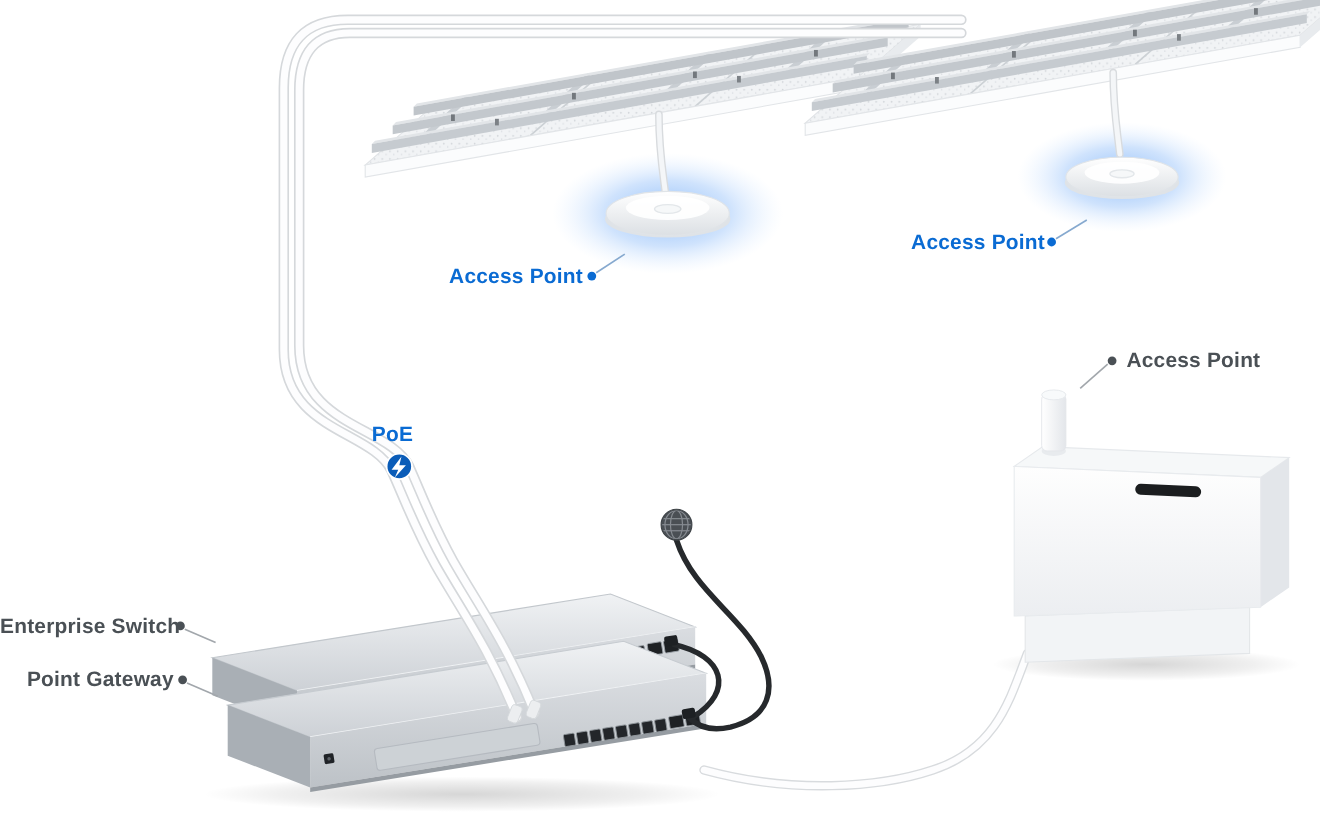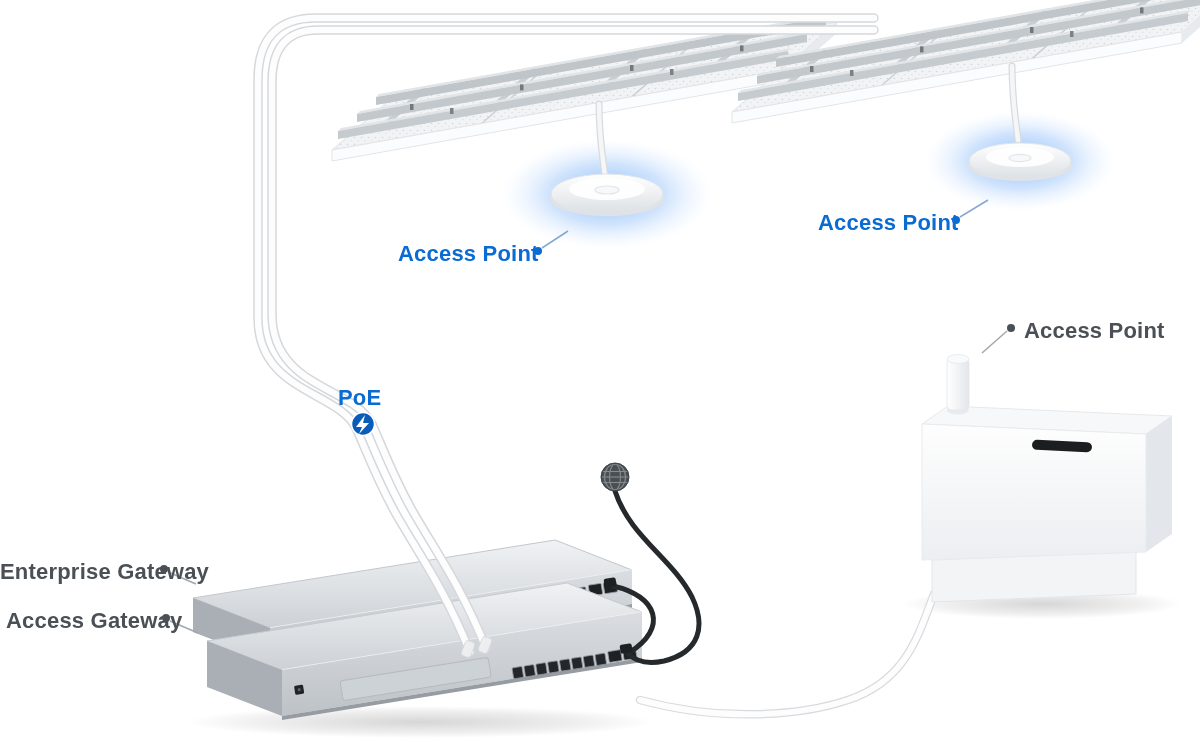--- a/index.html
+++ b/index.html
@@ -1,19 +1,19 @@
 <!DOCTYPE html>
 <html><head>
 <meta charset="utf-8">
 <style>
   html,body{margin:0;padding:0;background:#ffffff;}
   body{width:1200px;height:754px;overflow:hidden;font-family:"Liberation Sans",sans-serif;}
   .stage{position:relative;width:1200px;height:754px;background:#ffffff;}
   svg.scene{position:absolute;left:0;top:0;}
-  .callout{position:absolute;z-index:2;font-size:22px;font-weight:700;letter-spacing:.2px;white-space:nowrap;}
+  .callout{position:absolute;z-index:2;font-size:19px;font-weight:700;letter-spacing:.2px;white-space:nowrap;}
   .callout.blue{color:#0a6bd3;}
   .callout.gray{color:#4a5055;}
   .right{text-align:right;}
   .center{}
 </style>
 </head>
 <body>
 
 <div class="stage">
 
@@ -263,17 +263,17 @@
 </svg>
 
 <div class="callout blue right" style="left:398px;top:241px;width:132px;">Access Point</div>
 
 <div class="callout blue right" style="left:818px;top:210px;width:132px;">Access Point</div>
 
 <div class="callout gray" style="left:1024px;top:318px;width:140px;">Access Point</div>
 
 <div class="callout blue center" style="left:338px;top:385px;width:52px;">PoE</div>
 
-<div class="callout gray right" style="left:0px;top:559px;width:156px;">Enterprise Gateway</div>
-
-<div class="callout gray right" style="left:6px;top:608px;width:152px;">Access Gateway</div>
+<div class="callout gray right" style="left:0px;top:559px;width:156px;">Enterprise Switch</div>
+
+<div class="callout gray right" style="left:6px;top:608px;width:152px;">Point Gateway</div>
 
 </div>
 
 </body></html>

